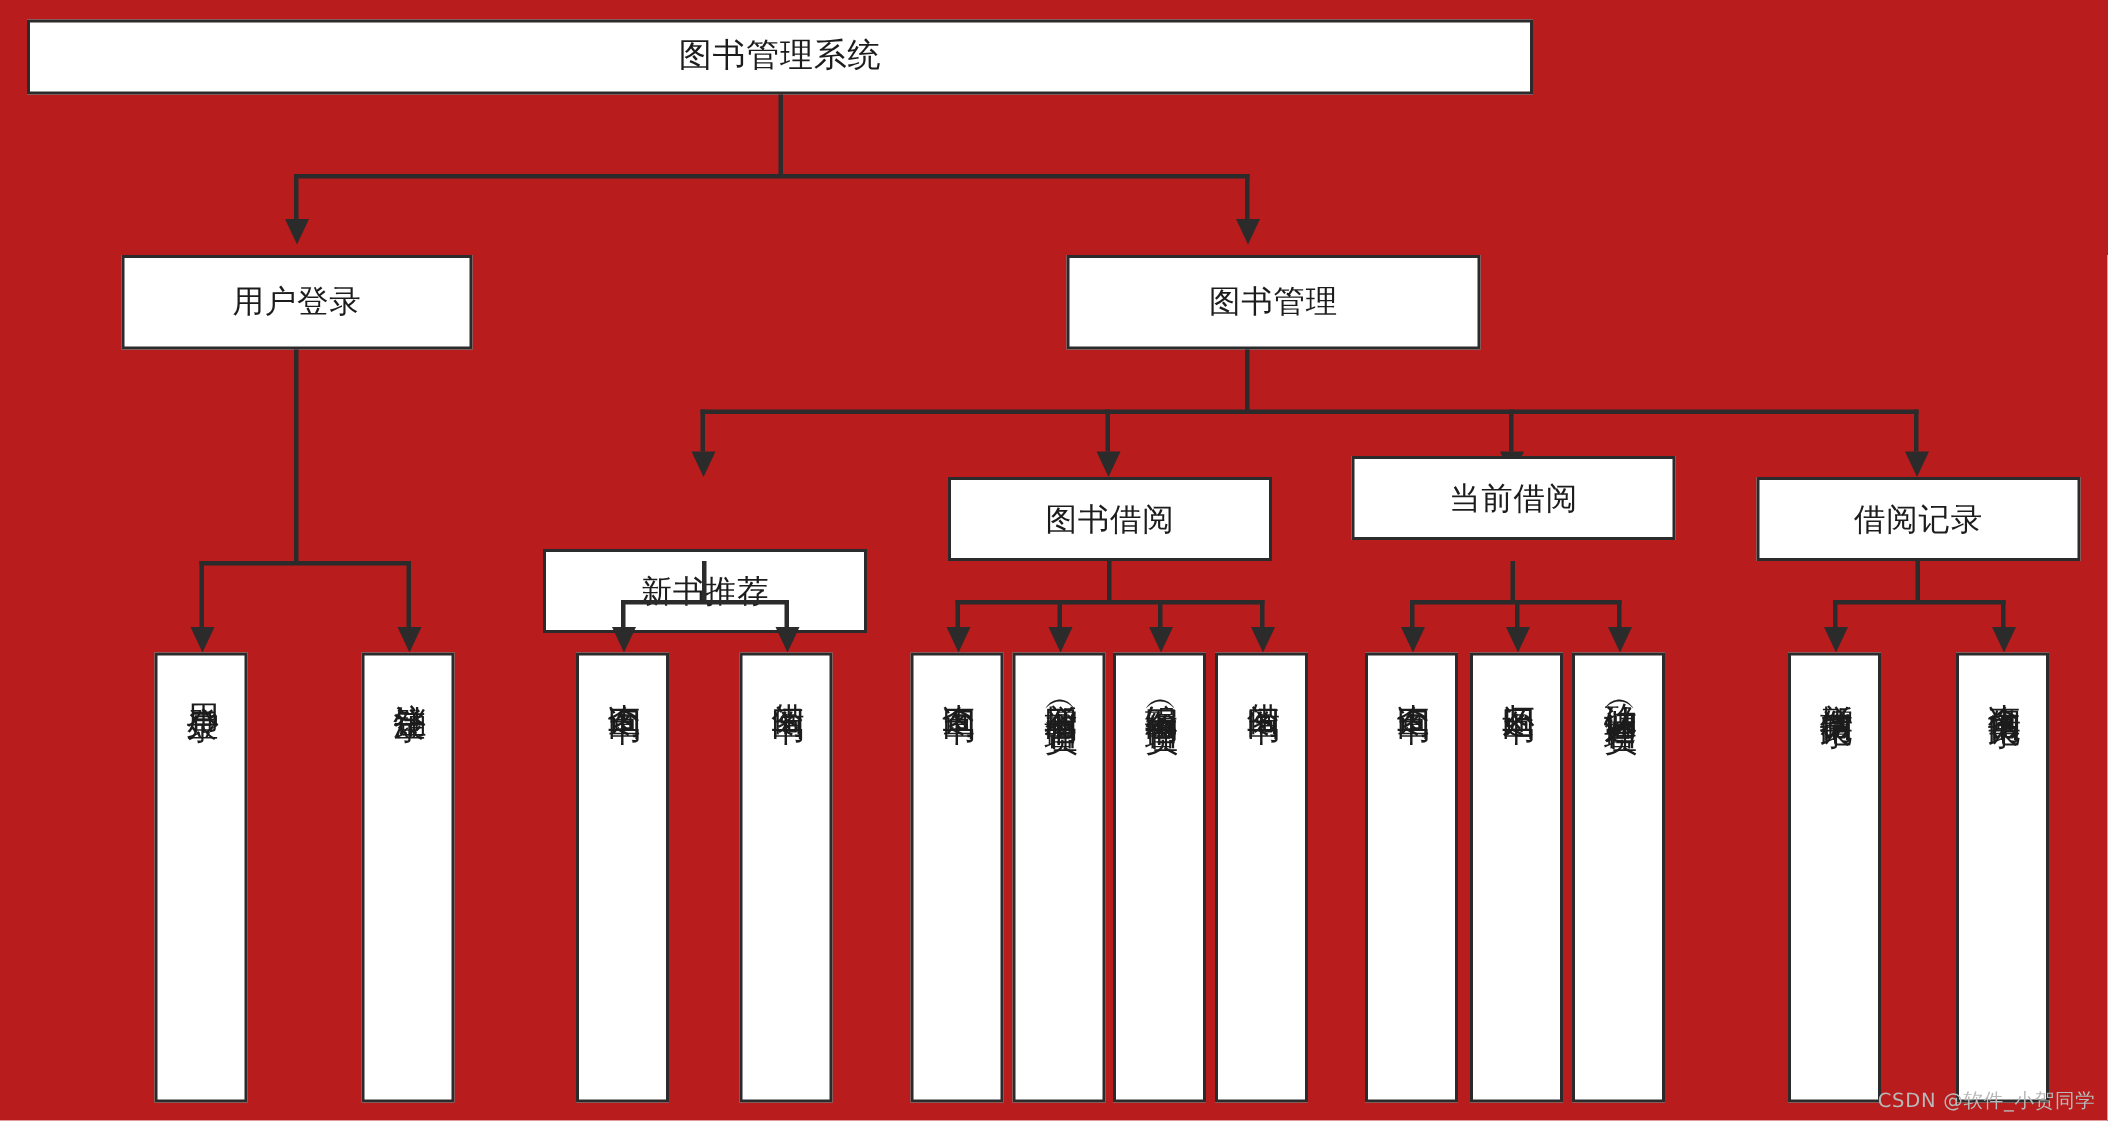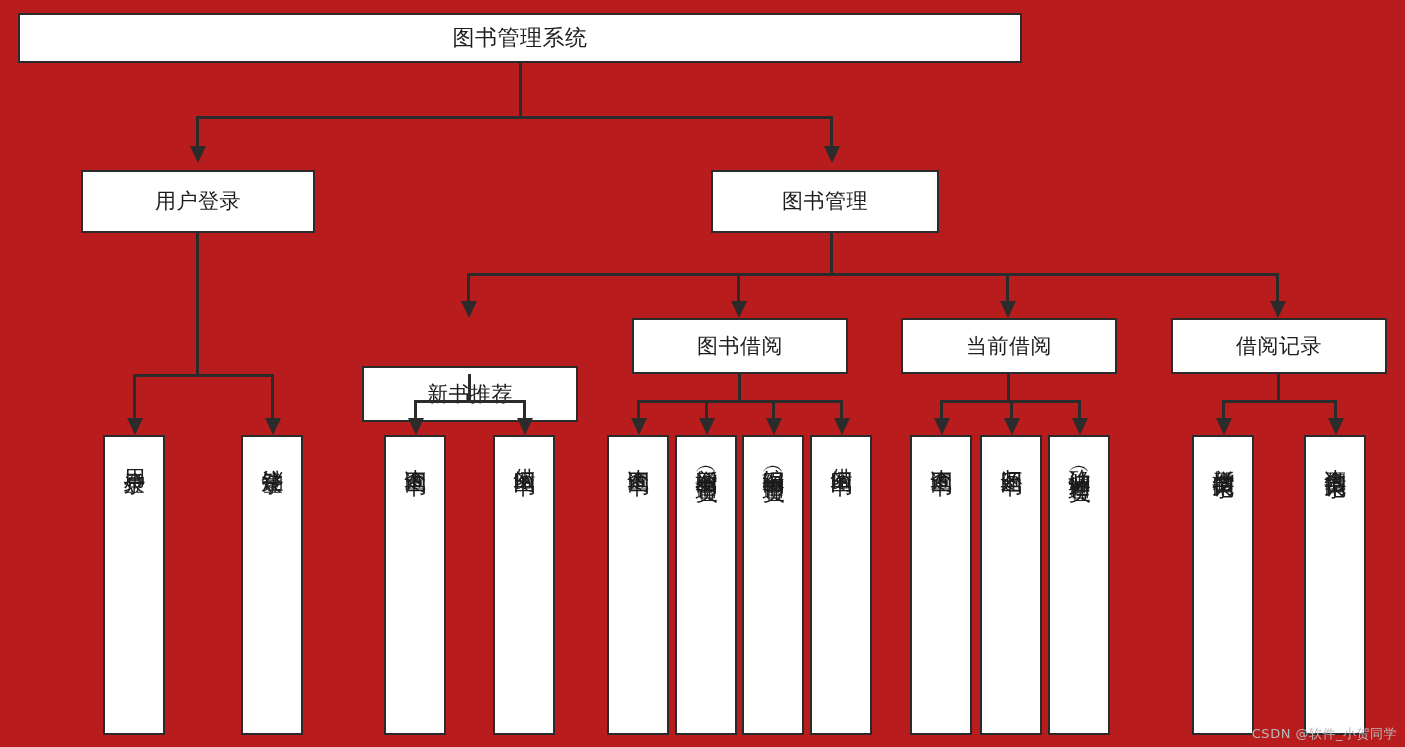--- a/index.html
+++ b/index.html
@@ -93,21 +93,21 @@
   <div class="ln hline" style="left:196px;top:116px;width:637px;"></div>
 
   <div class="ln vline" style="left:196px;top:116px;height:30px;"></div>
   <div class="arrow" style="left:190px;top:146px;"></div>
   <div class="ln vline" style="left:830px;top:116px;height:30px;"></div>
   <div class="arrow" style="left:824px;top:146px;"></div>
 
   <div class="node h-node" style="left:81px;top:170px;width:234px;height:63px;">
     <span class="lbl">用户登录</span>
   </div>
-  <div class="node h-node" style="left:711px;top:170px;width:228px;height:63px;">
+  <div class="node h-node" style="left:711px;top:170px;width:276px;height:63px;">
     <span class="lbl">图书管理</span>
   </div>
 
   <div class="ln vline" style="left:196px;top:233px;height:143px;"></div>
   <div class="ln hline" style="left:133px;top:374px;width:141px;"></div>
   <div class="ln vline" style="left:133px;top:374px;height:44px;"></div>
   <div class="arrow" style="left:127px;top:418px;"></div>
   <div class="ln vline" style="left:271px;top:374px;height:44px;"></div>
   <div class="arrow" style="left:265px;top:418px;"></div>
 
@@ -121,21 +121,21 @@
   <div class="arrow" style="left:1000px;top:301px;"></div>
   <div class="ln vline" style="left:1276px;top:273px;height:28px;"></div>
   <div class="arrow" style="left:1270px;top:301px;"></div>
 
   <div class="node h-node" style="left:362px;top:318px;width:216px;height:56px;margin-top:48px;">
     <span class="lbl">新书推荐</span>
   </div>
   <div class="node h-node" style="left:632px;top:318px;width:216px;height:56px;">
     <span class="lbl">图书借阅</span>
   </div>
-  <div class="node h-node" style="left:901px;top:318px;width:216px;height:56px;">
+  <div class="node h-node" style="left:901px;top:304px;width:216px;height:56px;">
     <span class="lbl">当前借阅</span>
   </div>
   <div class="node h-node" style="left:1171px;top:318px;width:216px;height:56px;">
     <span class="lbl">借阅记录</span>
   </div>
 
   <div class="ln vline" style="left:468px;top:374px;height:28px;"></div>
   <div class="ln hline" style="left:414px;top:400px;width:112px;"></div>
   <div class="ln vline" style="left:414px;top:400px;height:18px;"></div>
   <div class="arrow" style="left:408px;top:418px;"></div>

